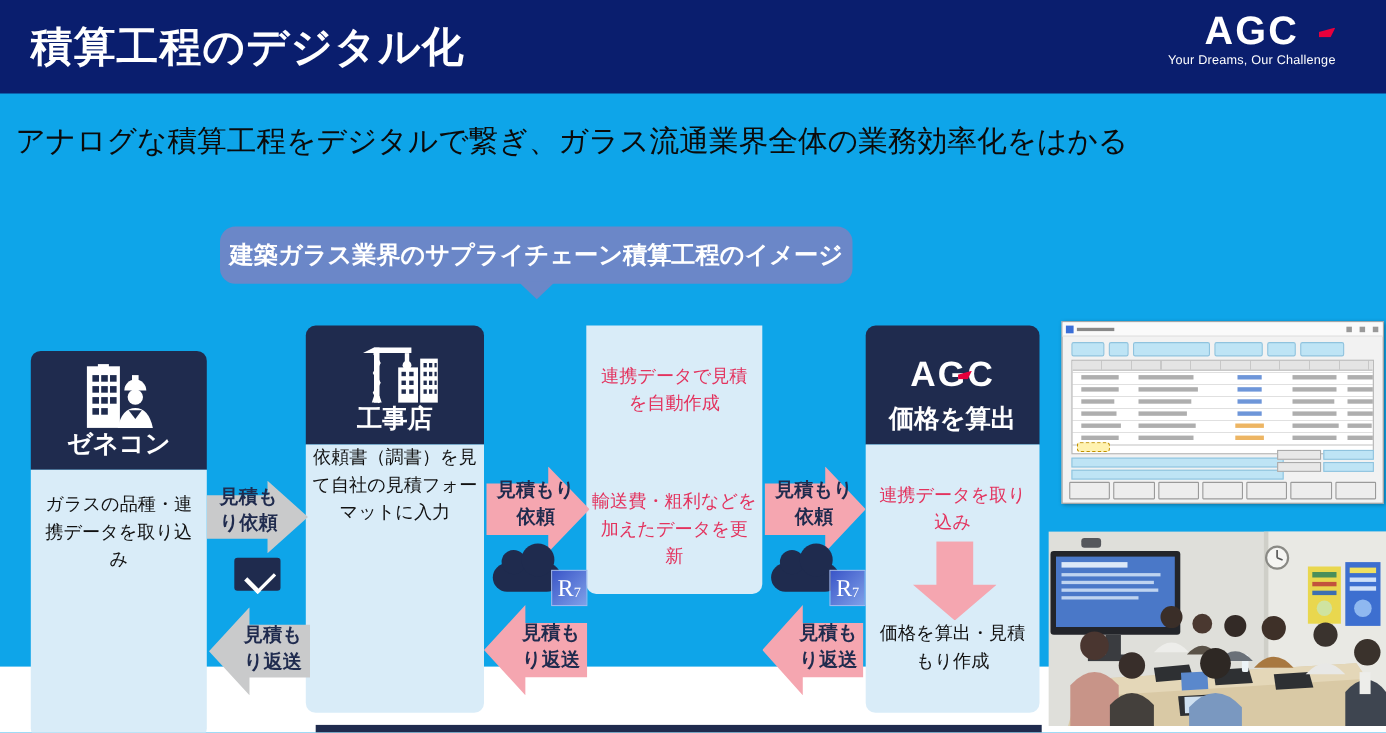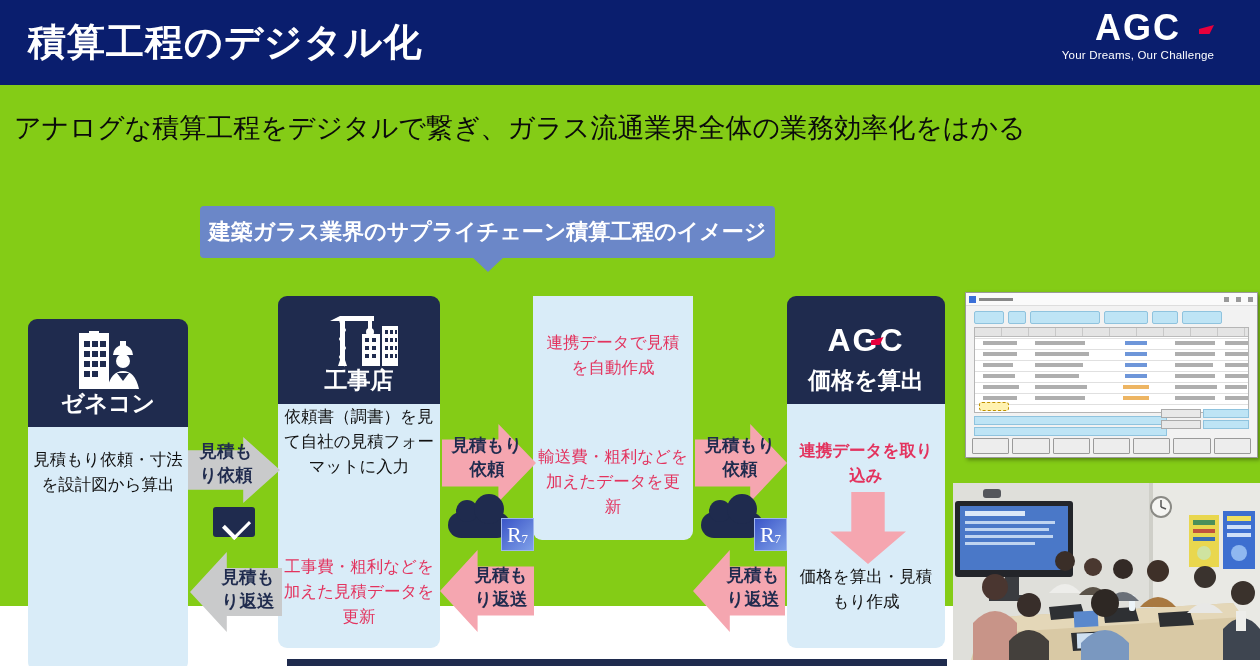--- a/index.html
+++ b/index.html
@@ -1,33 +1,33 @@
 <!DOCTYPE html>
 <html><head>
 <meta charset="utf-8">
 <style>
   * { margin:0; padding:0; box-sizing:border-box; }
   html,body { width:1260px; height:666px; }
   body { font-family:"Liberation Sans","DejaVu Sans",sans-serif; background:#fff; overflow:hidden; }
-  .slide { position:relative; width:1260px; height:606px; background:#84cc16; }
+  .slide { position:relative; width:1260px; height:606px; background:#0ea5e9; }
 
   
   .header-band { position:absolute; left:0; top:0; width:1260px; height:85px; background:#0A1E6E; }
   .slide-title { position:absolute; left:28px; top:17px; color:#fff; font-size:38px; font-weight:bold; letter-spacing:1px; }
   .agc-logo { position:absolute; right:22px; top:10px; width:200px; text-align:center; color:#fff; }
   .agc-logo .mark { position:relative; display:inline-block; font-size:36px; font-weight:bold; letter-spacing:2px; line-height:1; }
   .agc-logo .flag { position:absolute; right:24px; top:15px; width:15px; height:9px; background:#E8003C;
                     clip-path:polygon(0 45%, 100% 0, 70% 100%, 0 100%); }
   .agc-logo .tagline { font-size:11.5px; margin-top:3px; color:#fff; letter-spacing:.2px; }
 
   
   .subtitle { position:absolute; left:14px; top:110px; width:1220px; color:#0b0b0b; font-size:27px; font-weight:500; }
 
   
-  .callout { position:absolute; left:200px; top:206px; width:575px; height:52px; background:#6B87C8; border-radius:4px;
+  .callout { position:absolute; left:200px; top:206px; width:575px; height:52px; background:#6B87C8; border-radius:14px;
              display:flex; align-items:center; justify-content:center; }
   .callout span { color:#fff; font-size:22px; font-weight:bold; }
   .callout-tail { position:absolute; left:471px; top:256px; width:0; height:0;
                   border-left:17px solid transparent; border-right:17px solid transparent; border-top:16px solid #6B87C8; }
 
   
   .col { position:absolute; top:296px; height:352px; }
   .col-head { position:relative; width:100%; height:108px; background:#1F2B4E; border-radius:9px 9px 0 0;
               display:flex; flex-direction:column; align-items:center; justify-content:flex-end; padding-bottom:8px; }
   .col-head .icon { position:absolute; top:12px; left:0; right:0; display:flex; justify-content:center; }
@@ -37,21 +37,21 @@
   .body-text.red { color:#E3335E; }
   .col1 { left:28px;  width:160px;margin-top:23px; }
   .col2 { left:278px; width:162px; }
   .col3 { left:533px; width:160px; }
   .col4 { left:787px; width:158px; }
   .col1 .t-top { top:20px; }
   .col2 .t-top { top:0; }
   .col2 .t-bottom { top:150px; }
   .col3 .t-top { top:34px; }
   .col3 .t-bottom { top:148px; }
-  .col4 .t-top { top:34px;font-weight:bold; }
+  .col4 .t-top { top:34px; }
   .col4 .t-bottom { top:160px; }
   .agc-mini { position:relative; display:inline-block; color:#fff; font-weight:bold; font-size:32px; letter-spacing:2px; line-height:1; }
   .agc-mini .flag { position:absolute; right:21px; top:13px; width:13px; height:8px; background:#E8003C;
                     clip-path:polygon(0 45%, 100% 0, 70% 100%, 0 100%); }
 
   
   .arrow { position:absolute;text-align:center; }
   .arrow .shape { position:absolute; inset:0; }
   .arrow.right .shape { clip-path:polygon(0 20%, 60% 20%, 60% 0, 100% 50%, 60% 100%, 60% 80%, 0 80%); }
   .arrow.left  .shape { clip-path:polygon(100% 20%, 40% 20%, 40% 0, 0 50%, 40% 100%, 40% 80%, 100% 80%); }
@@ -168,21 +168,21 @@
           <path d="M58 14 a10 10 0 0 1 10 10 h-20 a10 10 0 0 1 10-10z"></path>
           <rect x="55" y="10" width="6" height="6"></rect>
           <circle cx="58" cy="30" r="7"></circle>
           <path d="M42 58 q4-18 16-18 q12 0 16 18z"></path>
           <path d="M52 42 l6 8 l6-8 z" fill="#1F2B4E"></path>
         </svg>
       </span>
       <span class="label">ゼネコン</span>
     </div>
     <div class="col-body">
-      <div class="body-text t-top">見積もり依頼・寸法を設計図から算出</div>
+      <div class="body-text t-top">ガラスの品種・連携データを取り込み</div>
     </div>
   </div>
 
   <div class="col col2">
     <div class="col-head">
       <span class="icon">
         <svg width="86" height="62" viewBox="0 0 86 62" fill="#fff">
           <rect x="24" y="8" width="5" height="50"></rect>
           <path d="M24 8 h34 v5 h-34z"></path>
           <path d="M14 13 l10-5 v5z"></path>
@@ -211,21 +211,20 @@
             <rect x="69" y="46" width="3" height="4"></rect>
               <rect x="74" y="46" width="3" height="4"></rect>
               <rect x="79" y="46" width="2" height="4"></rect>
           </g>
         </svg>
       </span>
       <span class="label">工事店</span>
     </div>
     <div class="col-body">
       <div class="body-text t-top">依頼書（調書）を見て自社の見積フォーマットに入力</div>
-      <div class="body-text red t-bottom">工事費・粗利などを加えた見積データを更新</div>
     </div>
   </div>
 
   <div class="col col3">
     <div class="col-body">
       <div class="body-text red t-bottom">輸送費・粗利などを加えたデータを更新</div>
       <div class="body-text red t-top">連携データで見積を自動作成</div>
     </div>
   </div>
 

